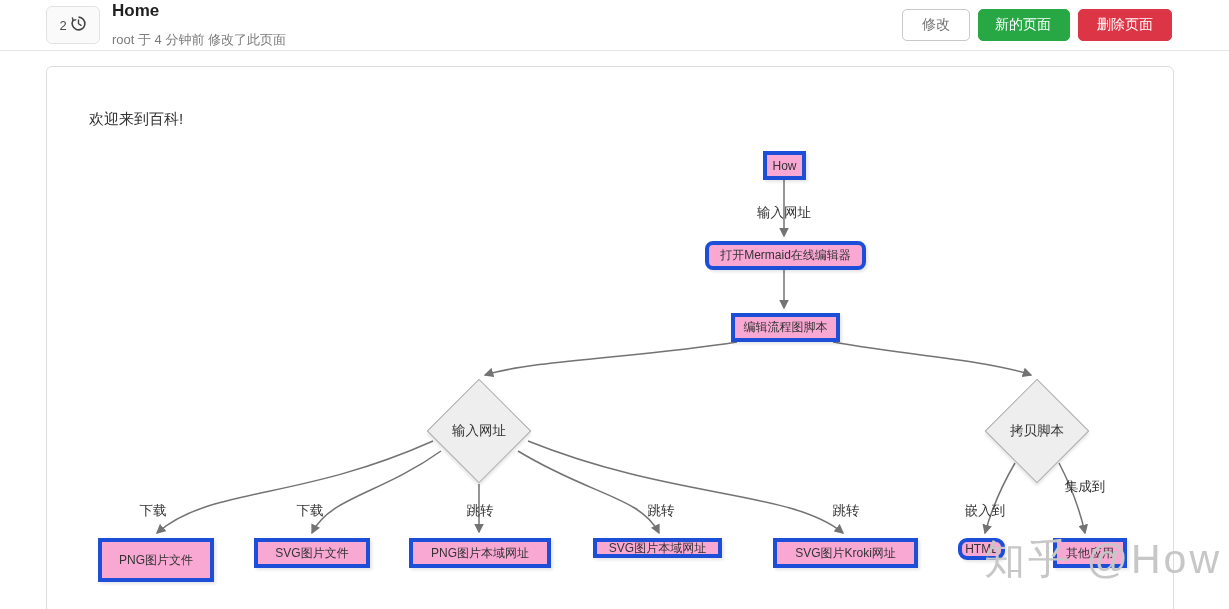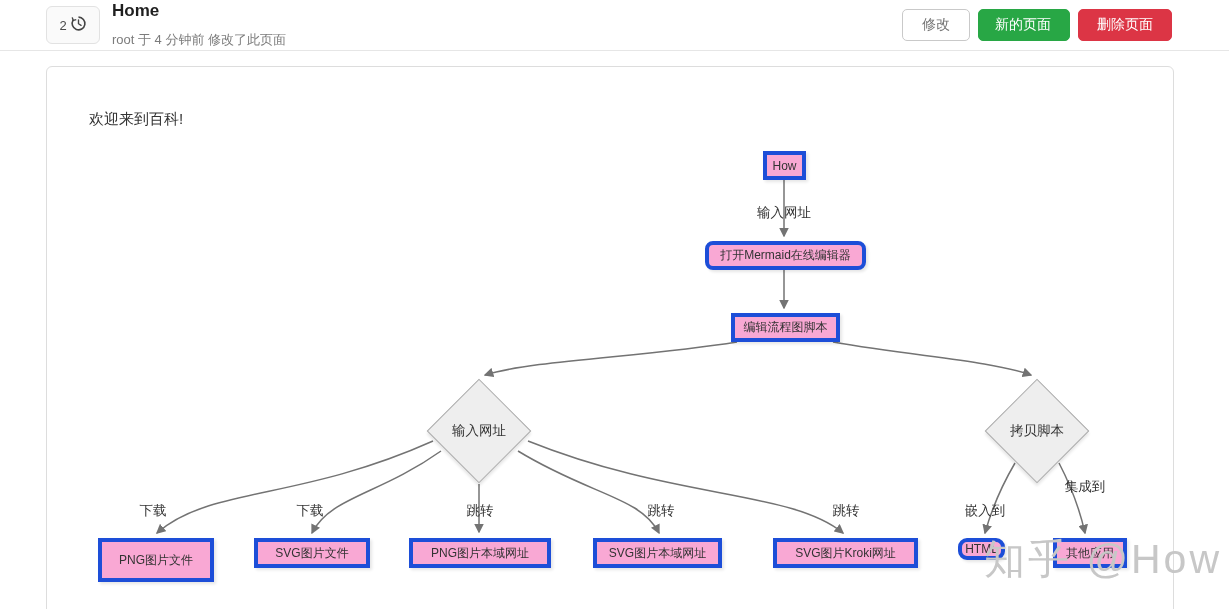--- a/index.html
+++ b/index.html
@@ -102,21 +102,21 @@
     <div class="node" style="left:684px; top:246px; width:109px; height:29px;">编辑流程图脚本</div>
 
     <div class="diamond" style="left:395px; top:327px;"></div>
     <div class="dlabel" style="left:432px; top:364px;">输入网址</div>
     <div class="diamond" style="left:953px; top:327px;"></div>
     <div class="dlabel" style="left:990px; top:364px;">拷贝脚本</div>
 
     <div class="node" style="left:51px; top:471px; width:116px; height:44px;">PNG图片文件</div>
     <div class="node" style="left:207px; top:471px; width:116px; height:30px;">SVG图片文件</div>
     <div class="node" style="left:362px; top:471px; width:142px; height:30px;">PNG图片本域网址</div>
-    <div class="node" style="left:546px; top:471px; width:129px; height:30px;">SVG图片本域网址</div>
+    <div class="node" style="left:546px; top:471px; width:129px; height:20px;">SVG图片本域网址</div>
     <div class="node" style="left:726px; top:471px; width:145px; height:30px;">SVG图片Kroki网址</div>
     <div class="node" style="left:911px; top:471px; width:47px; height:22px;border-radius:9px;">HTML</div>
     <div class="node" style="left:1006px; top:471px; width:74px; height:30px;">其他应用</div>
 
     <div class="elabel" style="left:737px; top:146px;">输入网址</div>
     <div class="elabel" style="left:106px; top:444px;">下载</div>
     <div class="elabel" style="left:263px; top:444px;">下载</div>
     <div class="elabel" style="left:433px; top:444px;">跳转</div>
     <div class="elabel" style="left:614px; top:444px;">跳转</div>
     <div class="elabel" style="left:799px; top:444px;">跳转</div>

